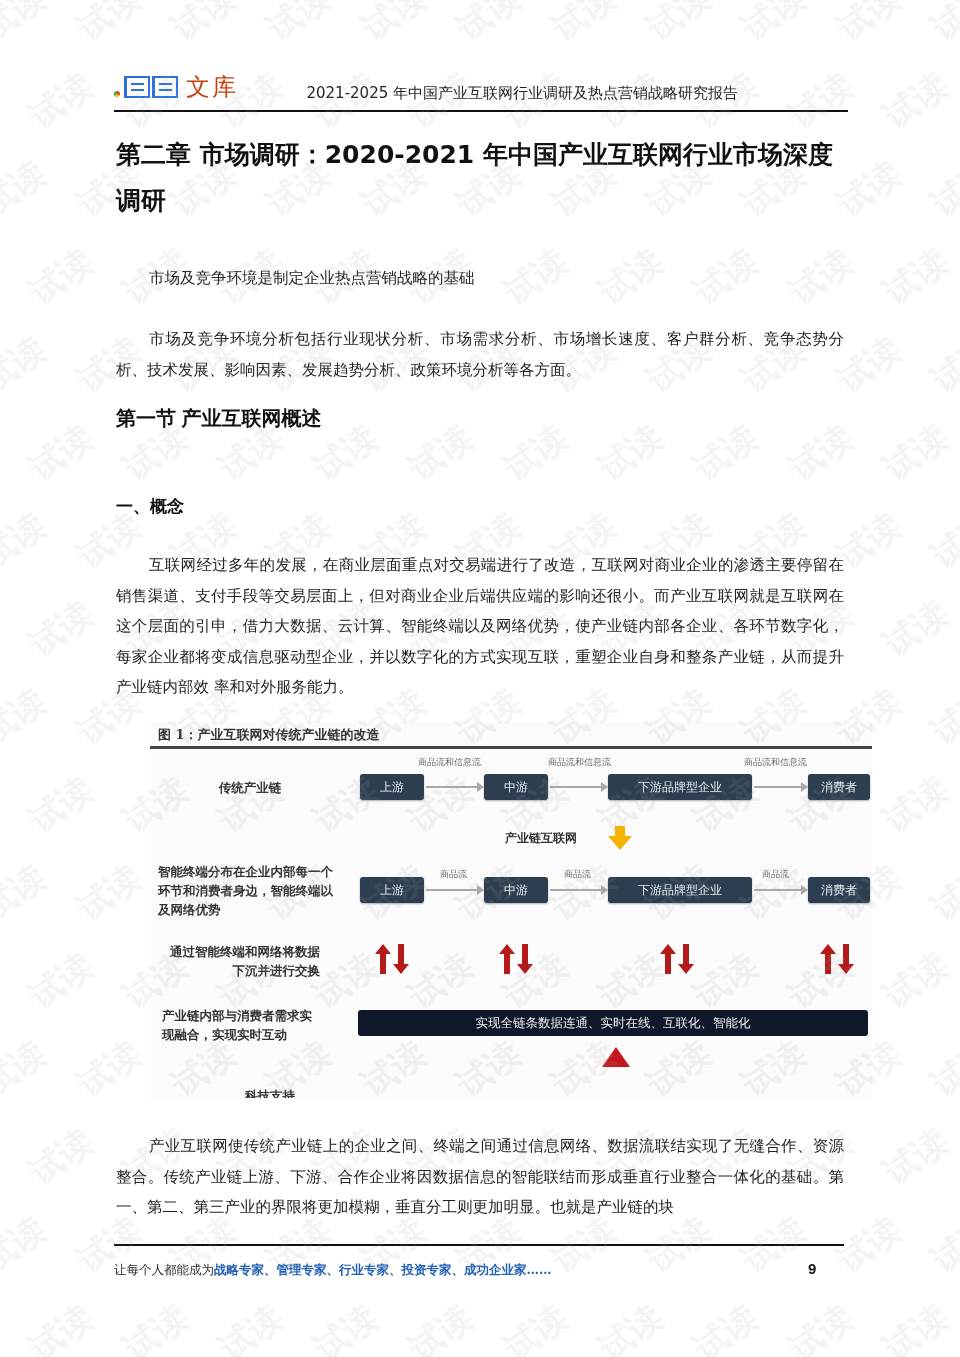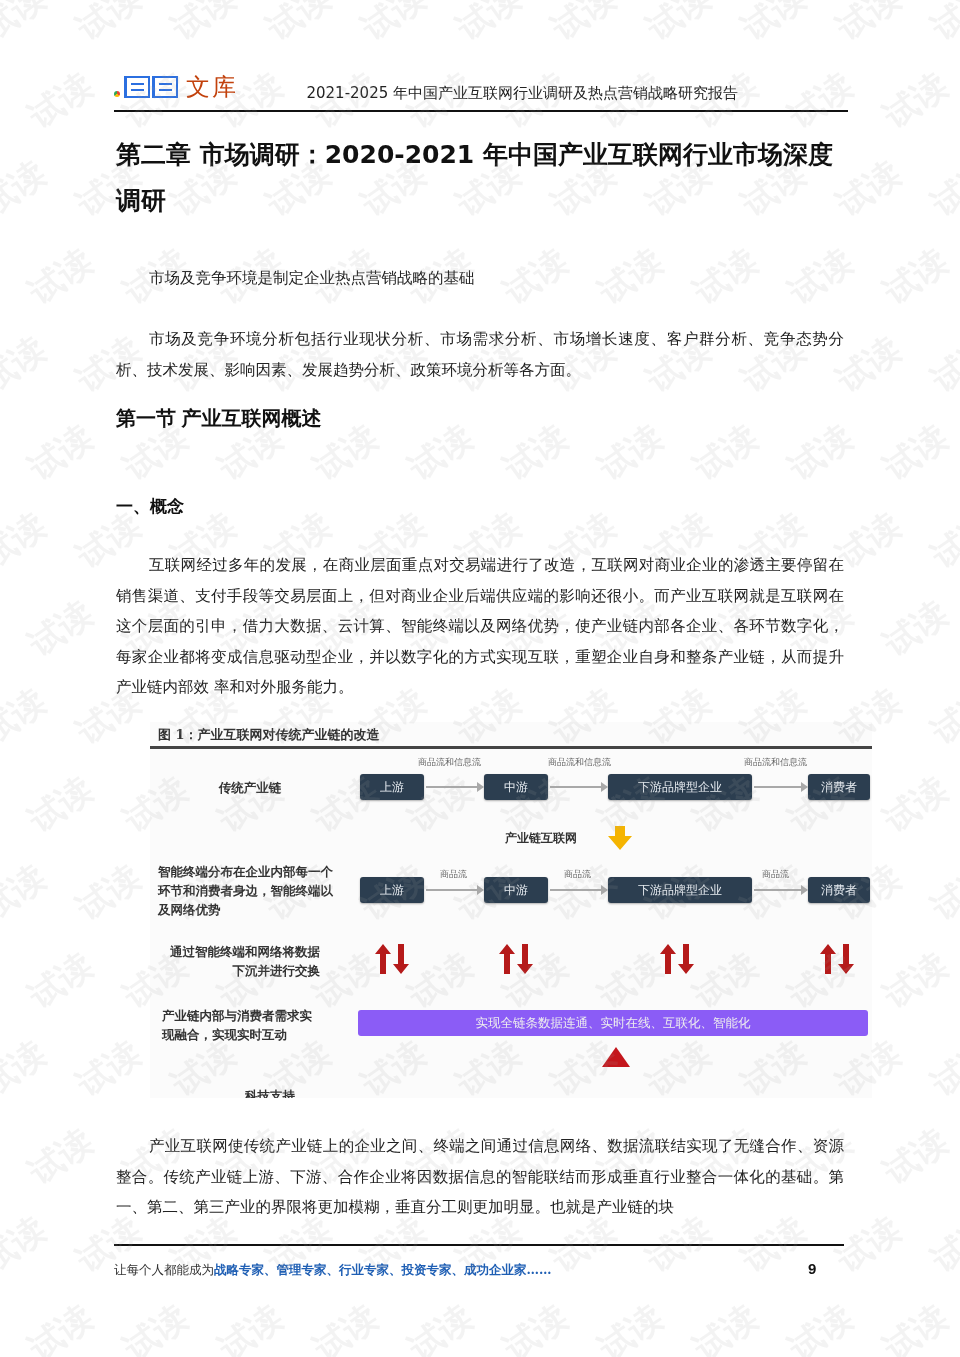--- a/index.html
+++ b/index.html
@@ -40,21 +40,21 @@
     .row-label { position: absolute; font-size: 12.5px; font-weight: bold; color: #333; line-height: 19px; text-align: center; }
     .node { position: absolute; height: 26px; background: #2c3e50; color: #e8edf2; border-radius: 3px; font-size: 12px;
             display: flex; align-items: center; justify-content: center; box-shadow: 0 1px 2px rgba(0,0,0,0.3); }
     .link { position: absolute; height: 2px; background: #a9a9a9; }
     .link::after { content: ""; position: absolute; right: -2px; top: -4px; border-left: 7px solid #a9a9a9; border-top: 5px solid transparent; border-bottom: 5px solid transparent; }
     .link-label { position: absolute; font-size: 9px; color: #666; }
     .down-arrow { position: absolute; left: 458px; top: 104px; width: 24px; height: 24px; }
     .mid-label { position: absolute; left: 355px; top: 108px; font-size: 12px; font-weight: bold; color: #333; }
     .ud-arrows { position: absolute; width: 34px; height: 30px; display: flex; gap: 3px; justify-content: center; }
     .bar { position: absolute; left: 208px; width: 510px; height: 26px; border-radius: 3px; display: flex; align-items: center; justify-content: center; font-size: 12.5px; color: #eee; }
-    .bar-gray { top: 288px; background: #8b5cf6; }
+    .bar-gray { top: 288px; background: #0f172a; }
     .bar-dark { top: 362px; background: #3a3a3a; }
     .red-tri { position: absolute; left: 452px; top: 325px; width: 0; height: 0; border-left: 14px solid transparent; border-right: 14px solid transparent; border-bottom: 20px solid #c4161c; }
 
     .footer-rule { position: absolute; left: 114px; top: 1244px; width: 730px; height: 2px; background: #111; }
     .footer-text { position: absolute; left: 114px; top: 1262px; font-size: 12.5px; color: #333; }
     .footer-highlight { color: #1f5fb4; font-weight: bold; }
     .page-num { position: absolute; left: 808px; top: 1260px; font-family: "Liberation Sans", sans-serif; font-weight: bold; font-size: 15px; color: #111; }
   </style>
 </head>
 <body>

